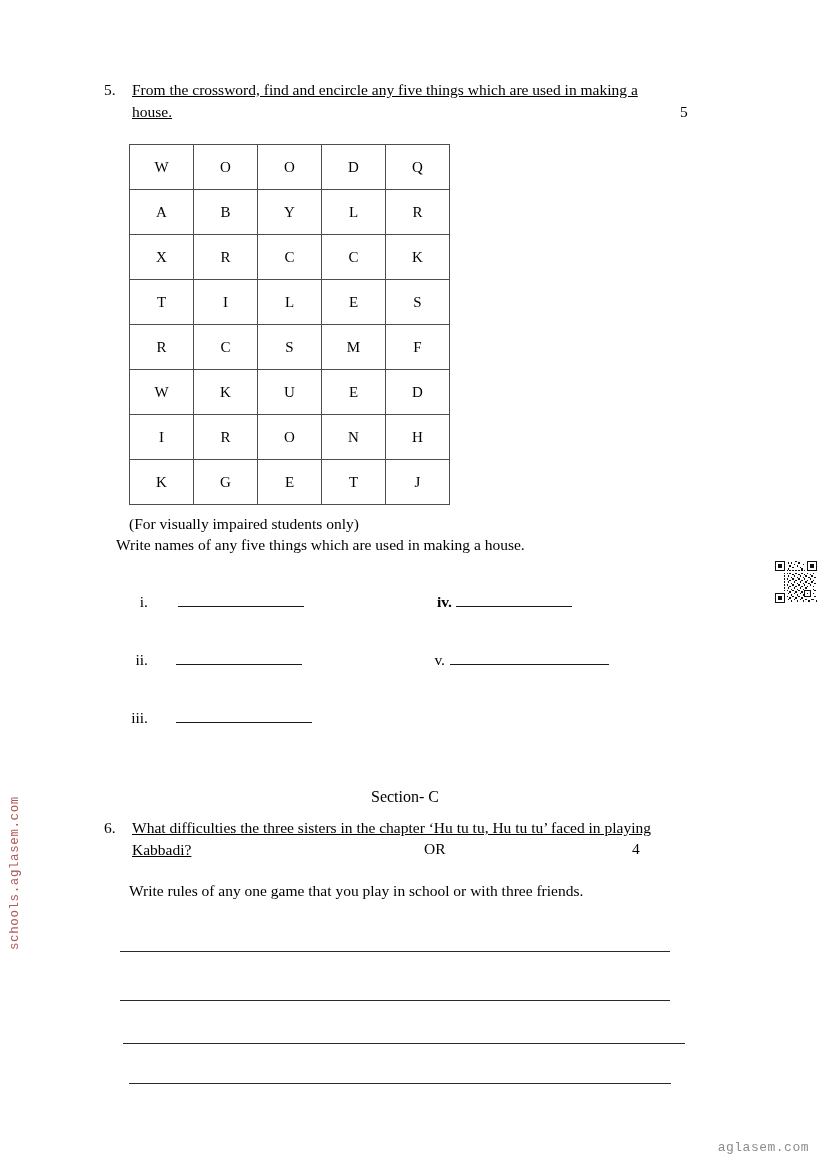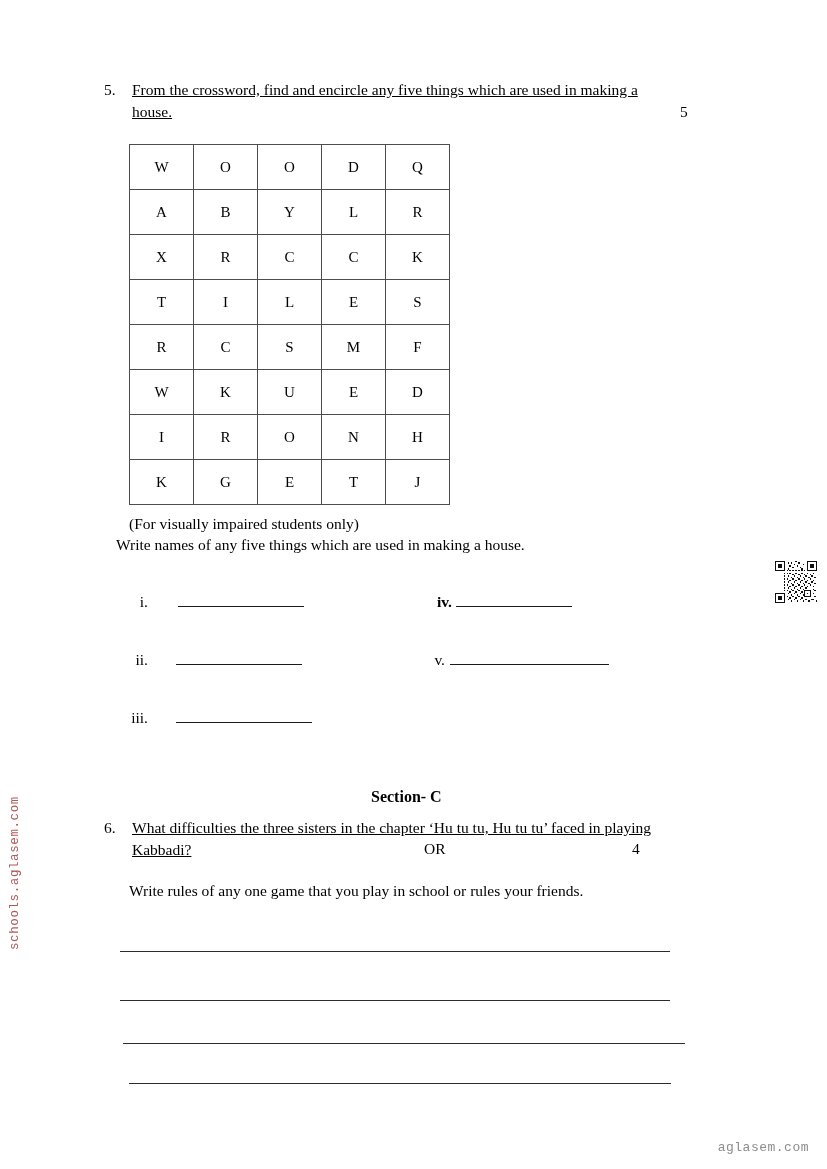--- a/index.html
+++ b/index.html
@@ -88,21 +88,21 @@
   }
   .blank-rule {
     border-bottom: 1.4px solid #1a1a1a;
     height: 14px;
   }
 
   
   .section-head {
     position: absolute;
     font-size: 16px;
-    font-weight: bold;
+    font-weight: normal;
     line-height: 22px;
     white-space: nowrap;
   }
 
   .or-text {
     position: absolute;
     font-size: 15.5px;
     line-height: 22px;
   }
 
@@ -258,21 +258,21 @@
     <div class="q-num">6.</div>
     <div class="q-body">
       <div class="q-line">What difficulties the three sisters in the chapter ‘Hu tu tu, Hu tu tu’ faced in playing</div>
       <div class="q-line">Kabbadi?</div>
     </div>
   </div>
   <div class="marks" style="left:632px; top:838px;">4</div>
 
   <div class="or-text" style="left:424px; top:838px;">OR</div>
 
-  <div class="static-text" style="left:129px; top:880px;">Write rules of any one game that you play in school or rules your friends.</div>
+  <div class="static-text" style="left:129px; top:880px;">Write rules of any one game that you play in school or with three friends.</div>
 
   <div class="write-rule" style="left:120px; top:951px; width:550px;"></div>
   <div class="write-rule" style="left:120px; top:1000px; width:550px;"></div>
   <div class="write-rule" style="left:123px; top:1043px; width:562px;"></div>
   <div class="write-rule" style="left:129px; top:1083px; width:542px;"></div>
 
   <svg class="qr" viewBox="0 0 29 29" shape-rendering="crispEdges" aria-hidden="true">
     <rect width="29" height="29" fill="#ffffff"></rect>
     <g fill="#111111">
 

